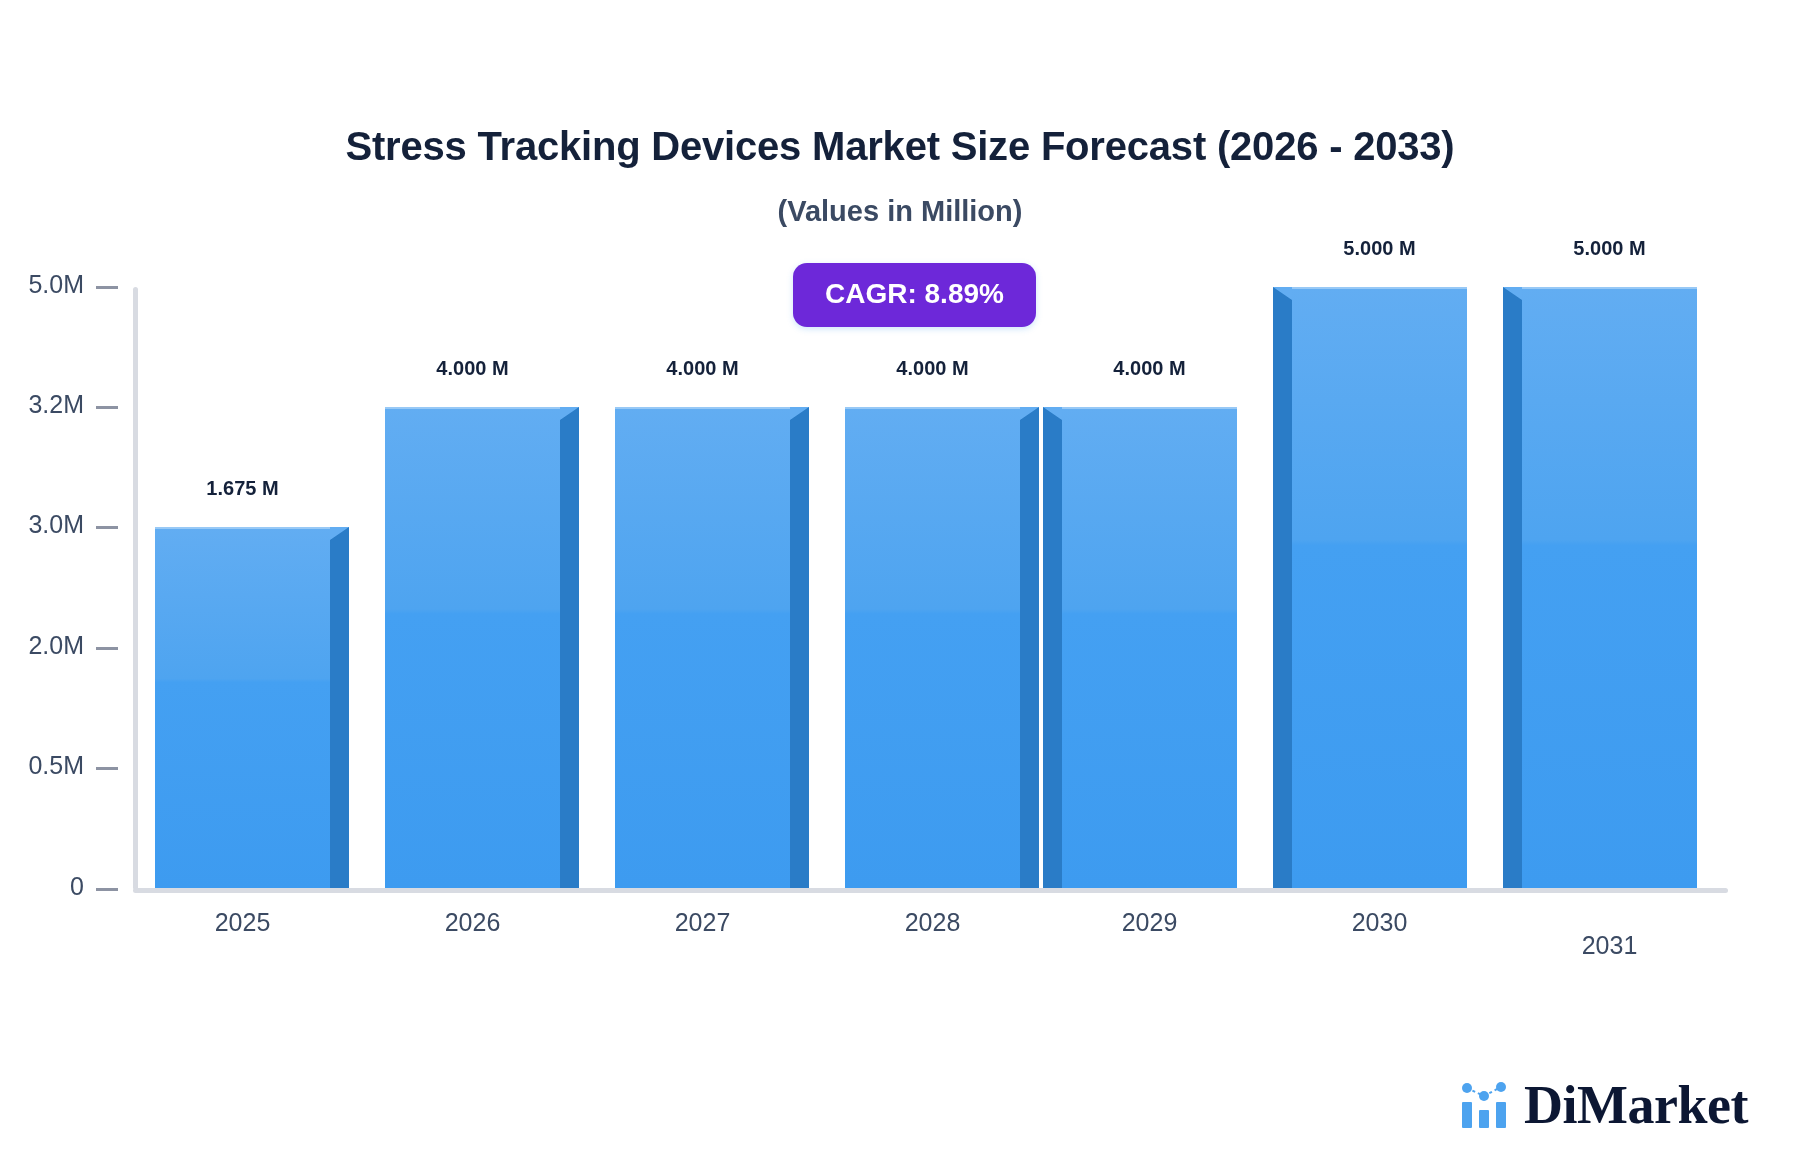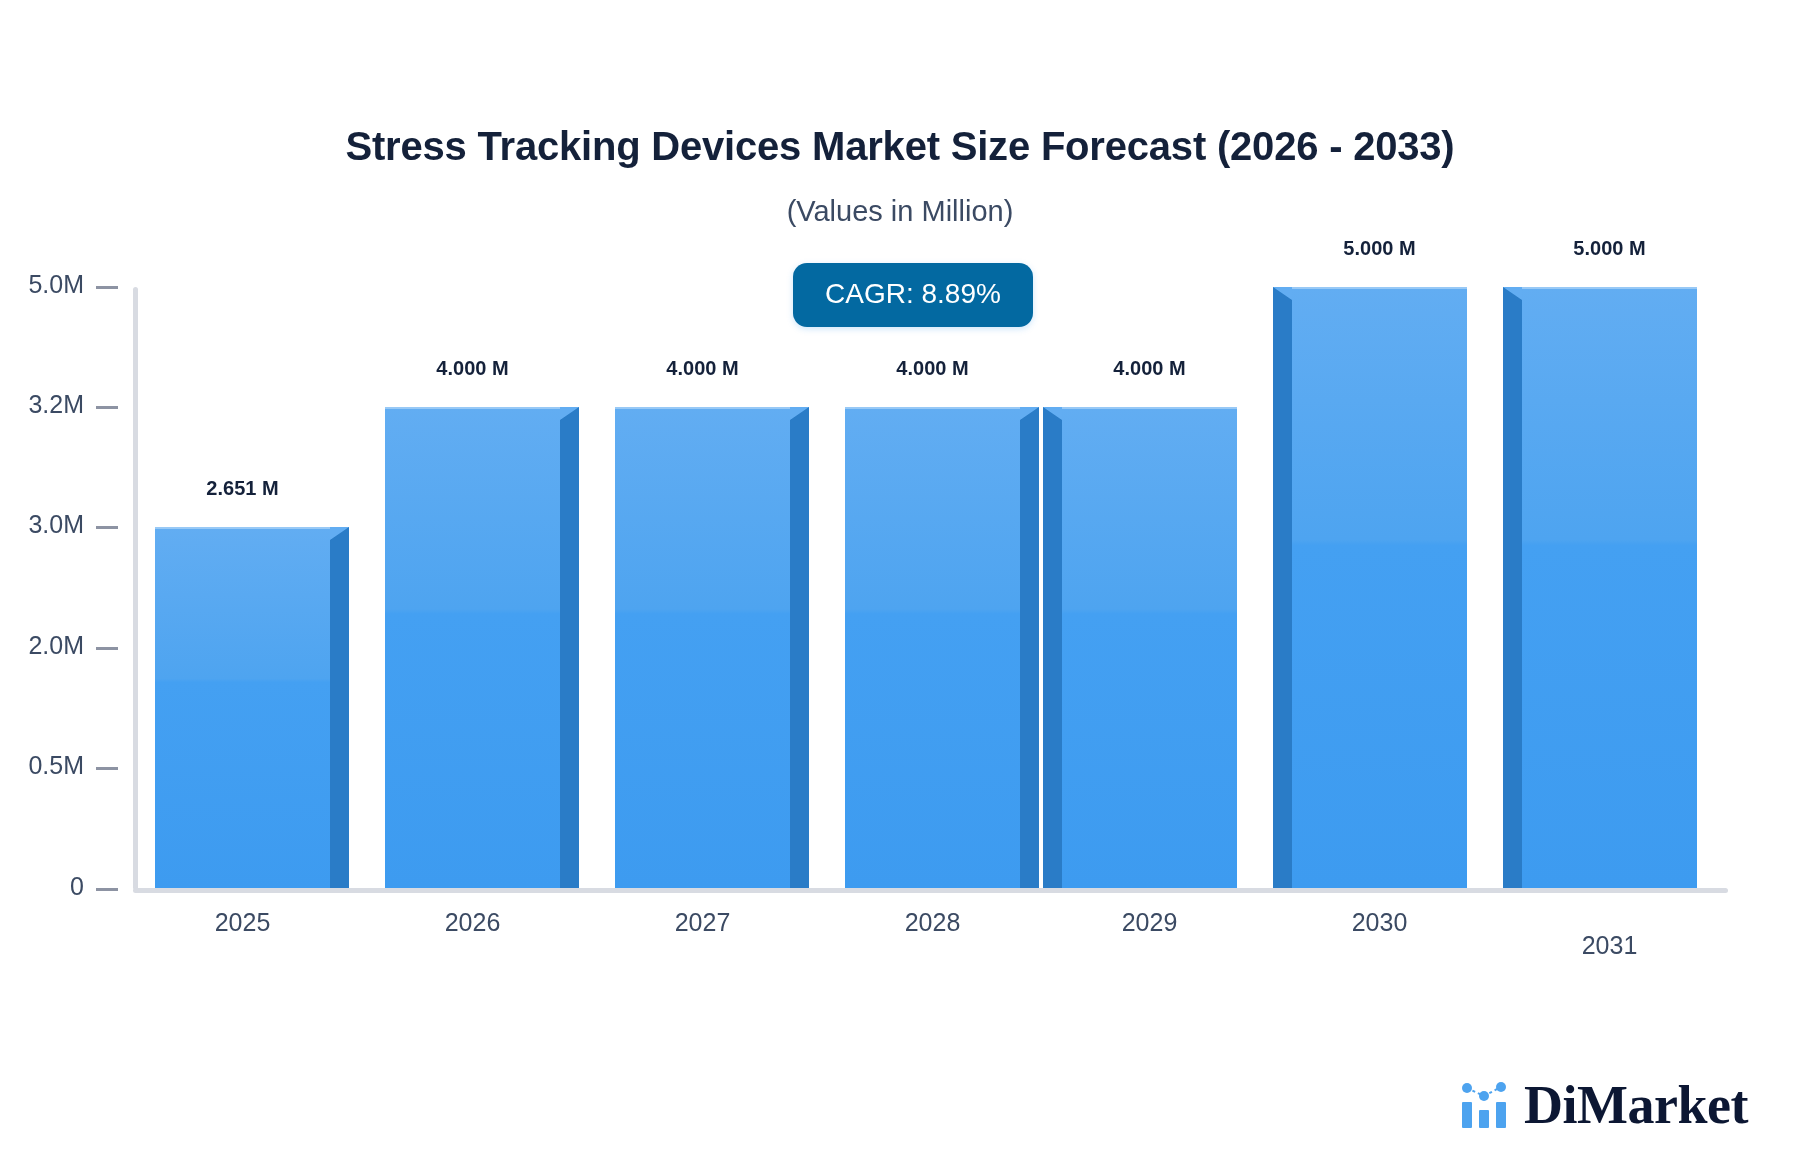--- a/index.html
+++ b/index.html
@@ -29,36 +29,36 @@
     font-size: 40px;
     font-weight: bold;
     color: #14213a;
     letter-spacing: -0.2px;
     line-height: 1.1;
   }
   #chart-subtitle {
     margin: 12px;
     padding-top: 16px;
     font-size: 29px;
-    font-weight: normal;
+    font-weight: bold;
     color: #3b4a63;
     line-height: 1.1;
   }
 
   
   #cagr-badge {
     position: absolute;
     left: 793px;
     top: 263px;
     padding: 15px 32px 17px 32px;
-    background: #0369a1;
+    background: #6d28d9;
     border-radius: 14px;
     color: #ffffff;
     font-size: 28px;
-    font-weight: normal;
+    font-weight: bold;
     white-space: nowrap;
     box-shadow: 0 2px 6px rgba(61,155,240,0.25);
     z-index: 6;
   }
 
   
   #plot-area {
     position: absolute;
     left: 0;
     top: 0;
@@ -255,21 +255,21 @@
     <span class="y-tick-label">0</span>
     <span class="y-tick-mark"></span>
   </div>
 
   <div class="bar-group" style="left:155px; width:175px; height:361px; bottom:268px;">
     <div class="bar-3d">
       <div class="bar-side-right-top"></div>
       <div class="bar-side-right"></div>
       <div class="bar-front"></div>
     </div>
-    <span class="bar-value-label">2.651 M</span>
+    <span class="bar-value-label">1.675 M</span>
   </div>
 
   <div class="bar-group" style="left:385px; width:175px; height:481px; bottom:268px;">
     <div class="bar-3d">
       <div class="bar-side-right-top"></div>
       <div class="bar-side-right"></div>
       <div class="bar-front"></div>
     </div>
     <span class="bar-value-label">4.000 M</span>
   </div>

